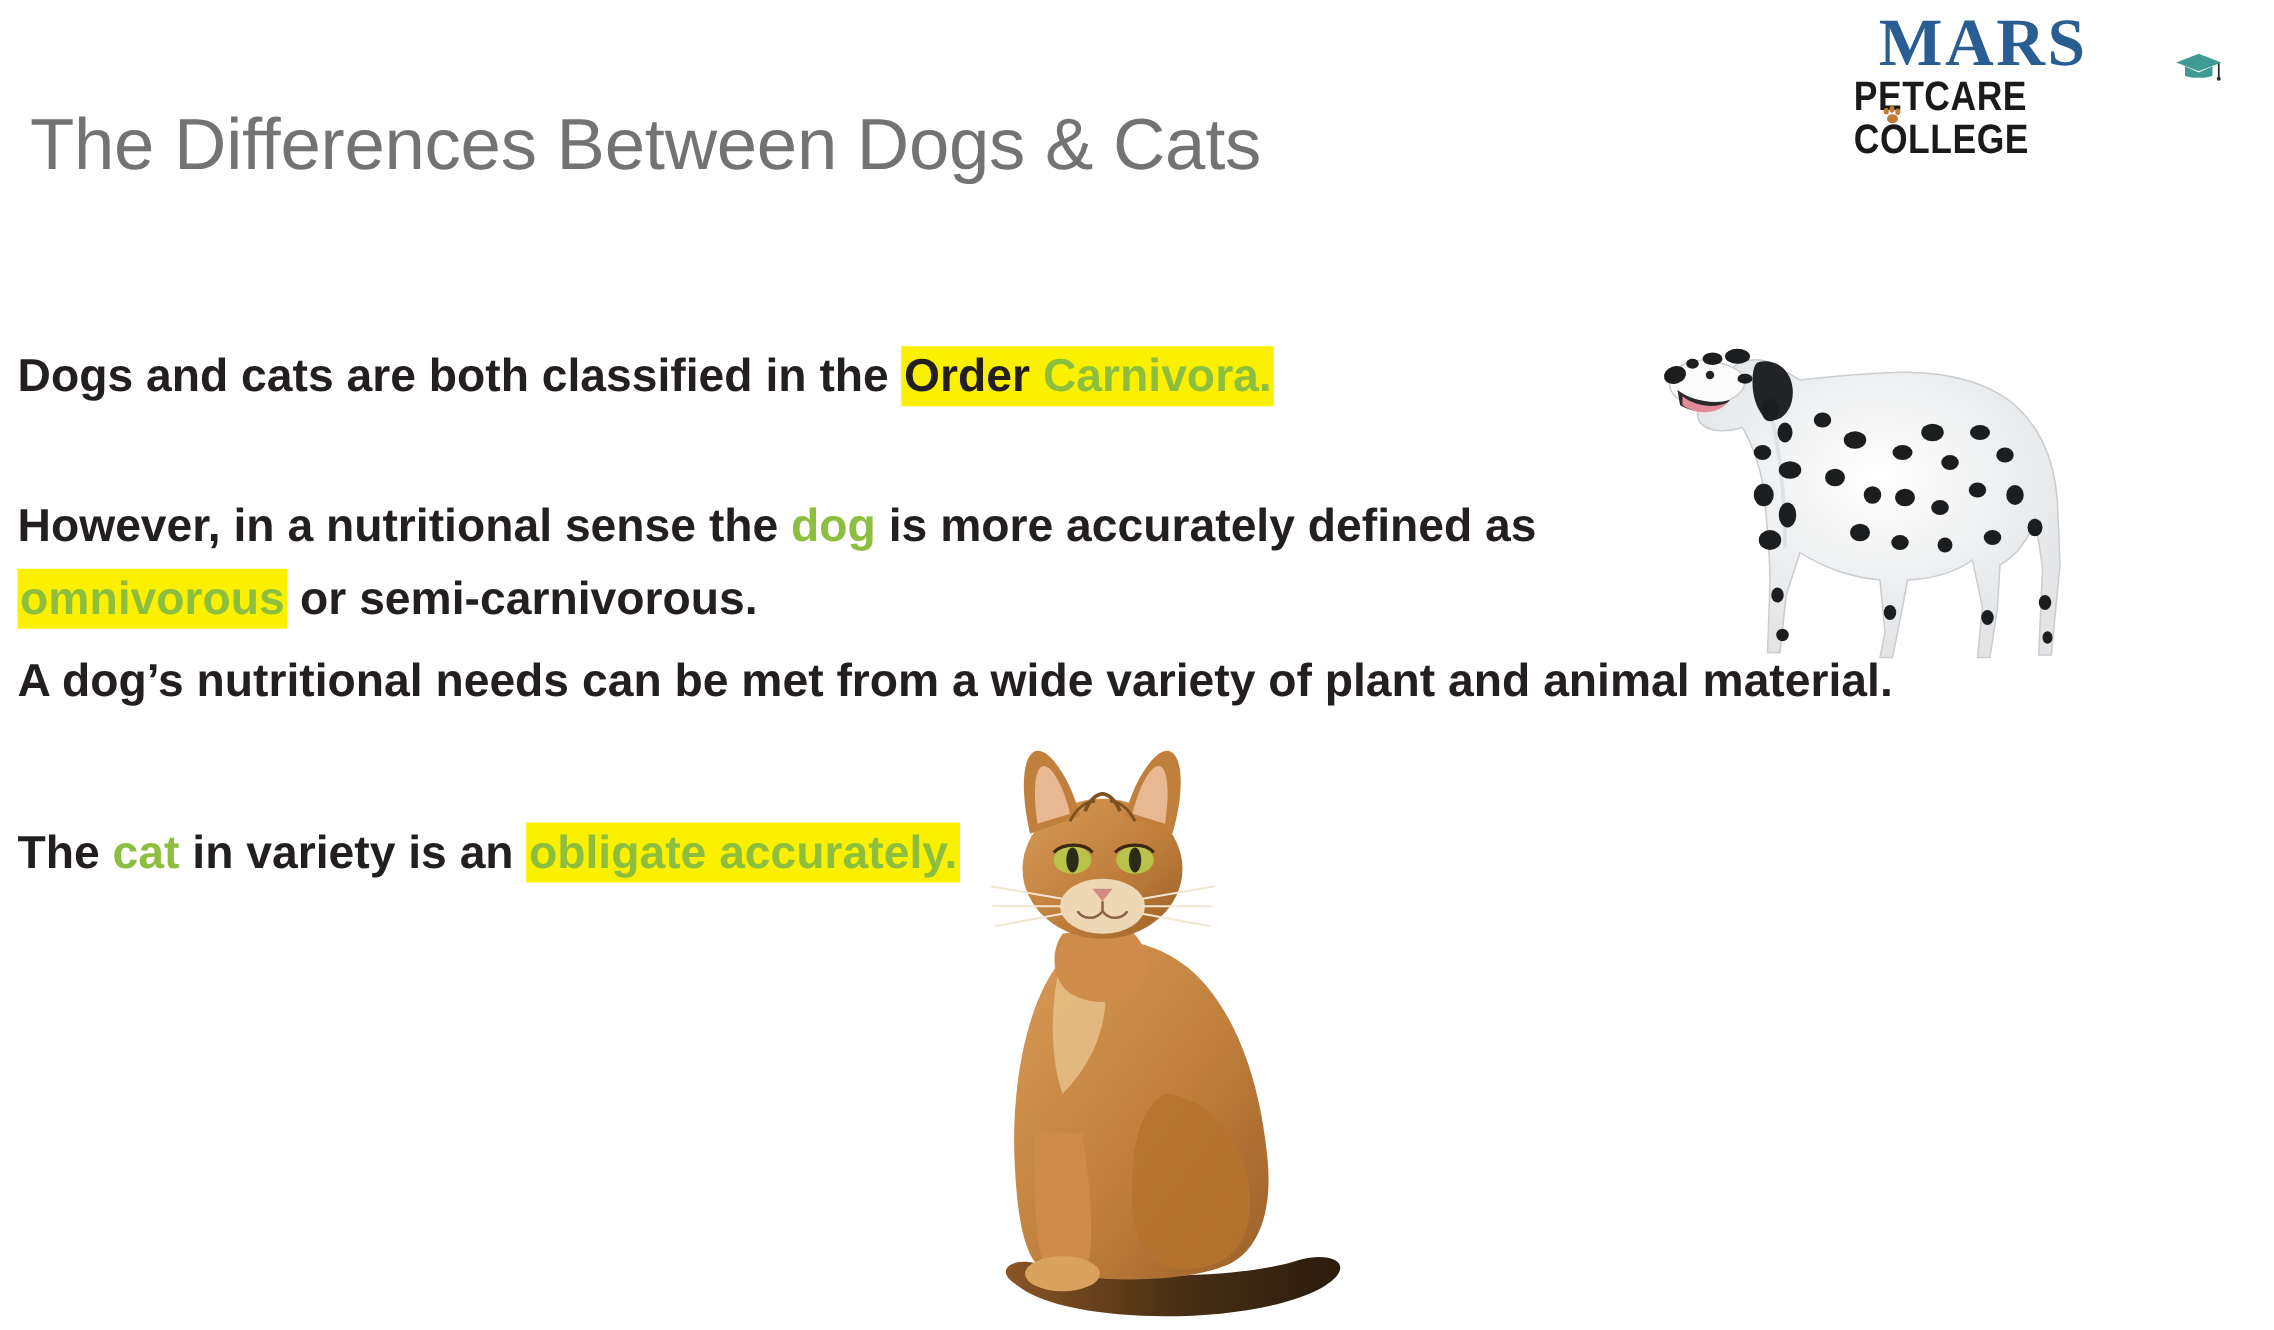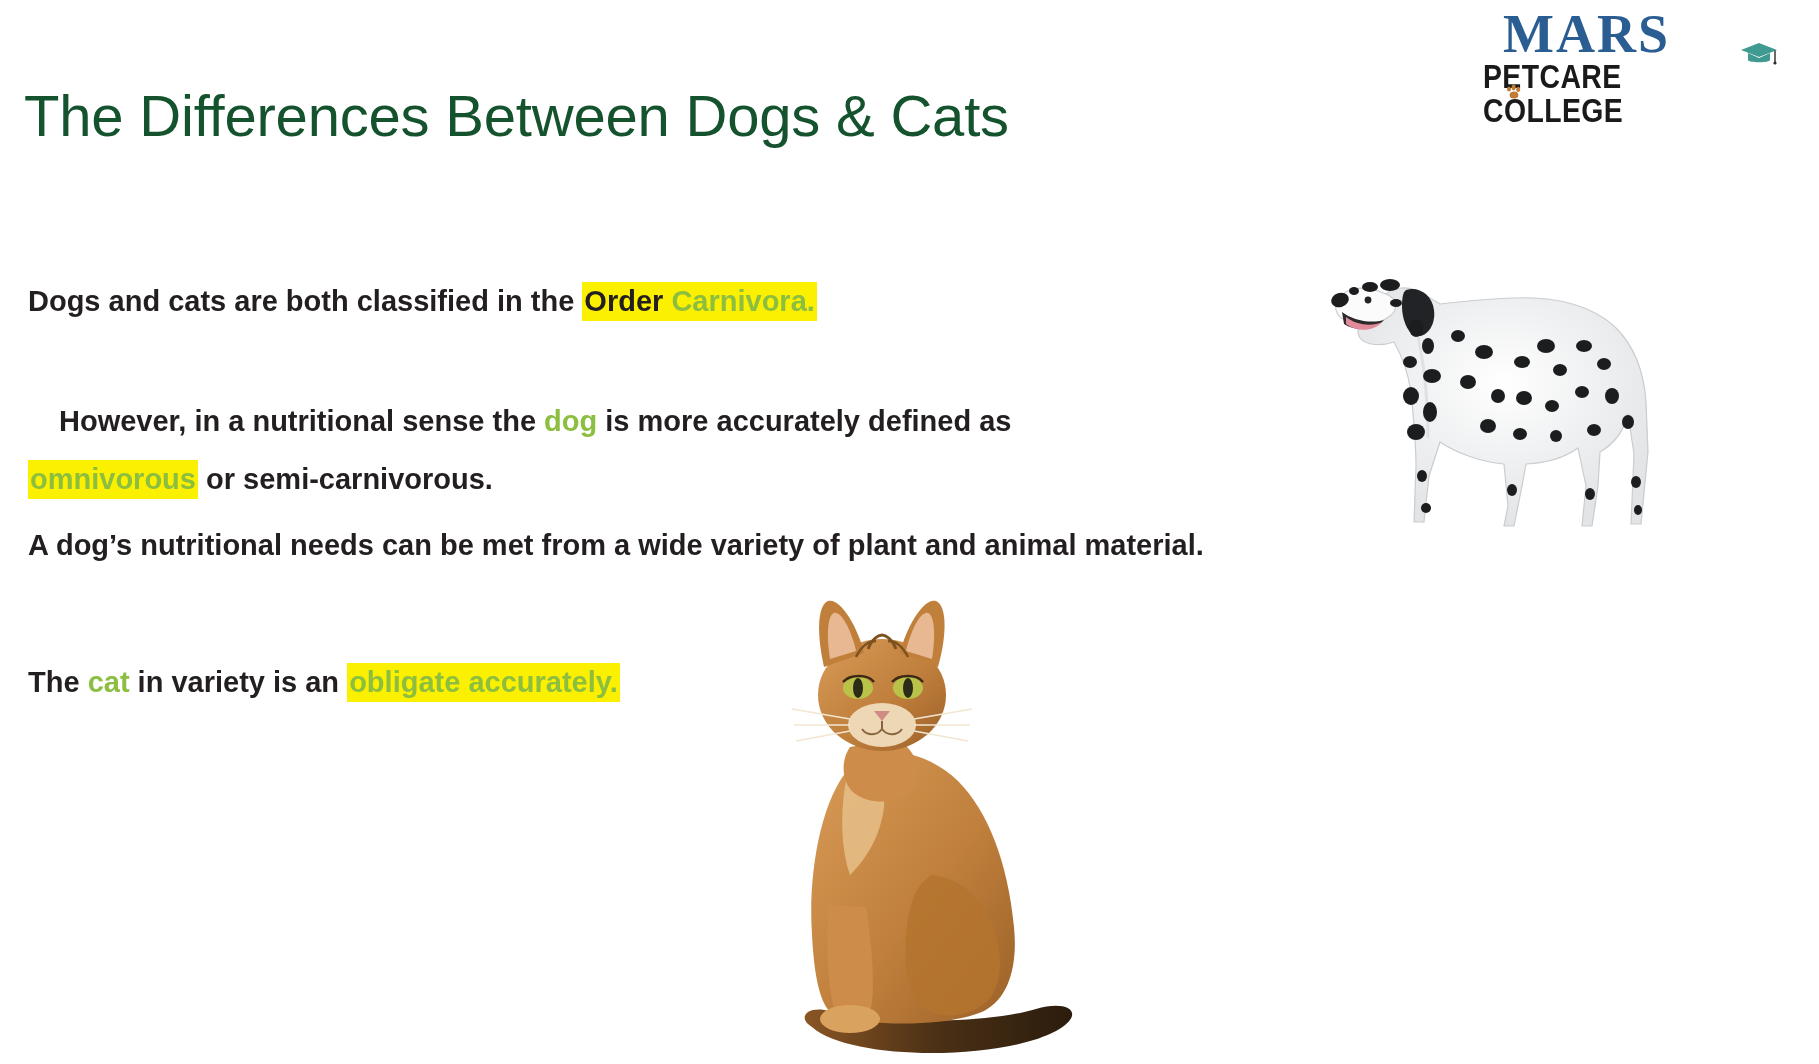--- a/index.html
+++ b/index.html
@@ -62,37 +62,37 @@
     height: 16px;
   }
 
   
   .title {
     position: absolute;
     left: 24px;
     top: 82px;
     font-size: 58px;
     font-weight: normal;
-    color: #14532d;
+    color: #737373;
     letter-spacing: -0.2px;
     white-space: nowrap;
   }
 
   
   .body-block {
     position: absolute;
-    left: 28px;
-    font-size: 29px;
+    left: 14px;
+    font-size: 37px;
     font-weight: bold;
     color: #231f20;
     line-height: 34px;
     white-space: nowrap;
   }
   .p1 { top: 284px; }
-  .p2 { top: 404px; margin-left: 31px; }
+  .p2 { top: 404px; }
   .p3 { top: 462px; }
   .p4 { top: 528px; }
   .p5 { top: 665px; }
   .p6 { top: 735px; }
 
   .hl {
     background: #fcf001;
     padding: 3px 2px 4px 2px;
     box-decoration-break: clone;
     -webkit-box-decoration-break: clone;

